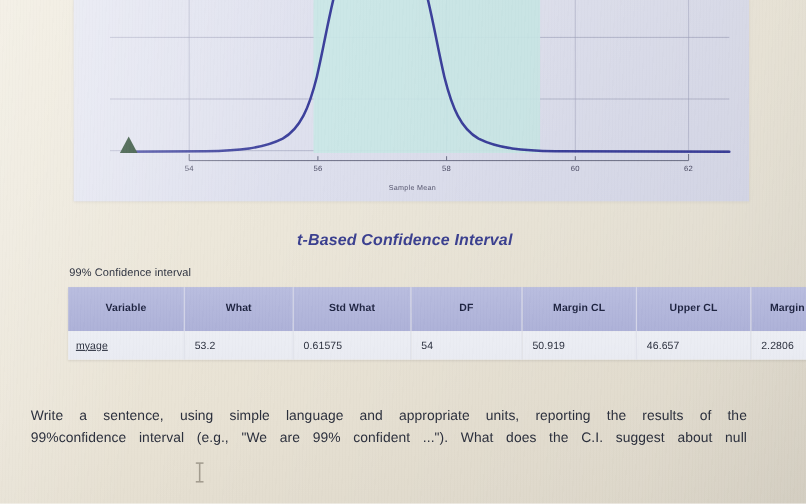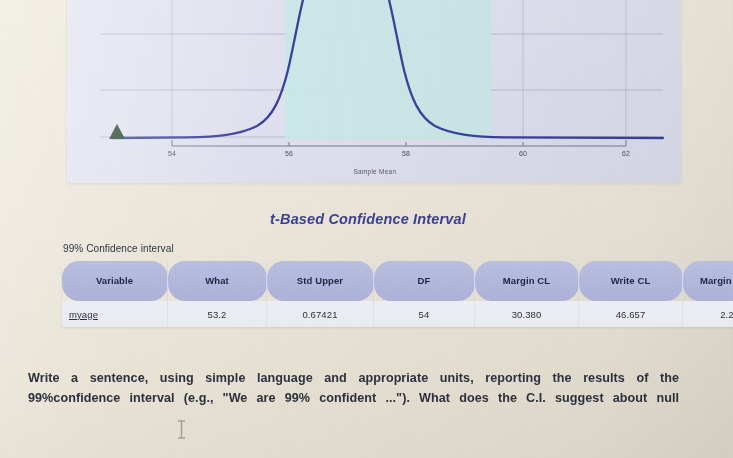--- a/index.html
+++ b/index.html
@@ -116,29 +116,28 @@
     background: linear-gradient(180deg, #b9bddf 0%, #b2b6db 55%, #adb1d8 100%);
     color: #1e2340;
     font-weight: bold;
     font-size: 9.5px;
     height: 36px;
     padding: 2px 7px;
     text-align: center;
     border-right: 1px solid #d7d9ea;
     line-height: 1.15;
     letter-spacing: .1px;
-    border-radius: 17px;
   }
   #results-table th:last-child { border-right: none; }
   #results-table td {
     background: linear-gradient(180deg, #eceef4 0%, #e9ebf2 100%);
     color: #2a2f3d;
     height: 22px;
     padding: 2px 9px;
-    text-align: center;
+    text-align: left;
     border-right: 1px solid #dfe1ea;
     letter-spacing: .1px;
   }
   #results-table td:last-child { border-right: none; }
   #results-table td.cell-variable { text-align: left; padding-left: 7px; text-decoration: underline; }
 
   
   #question-block {
     position: absolute;
     left: 28px;
@@ -147,21 +146,20 @@
     font-size: 12.6px;
     line-height: 20px;
     color: #2b2f3c;
     text-align: justify;
     letter-spacing: .05px;
   }
   #question-block .q-line { display: block; }
   #question-block .q-line.justified {
     text-align: justify;
     text-align-last: justify;
-    font-weight: bold;
   }
 
   
   #text-cursor {
     position: absolute;
     left: 176px;
     top: 419px;
     width: 11px;
     height: 21px;
     pointer-events: none;
@@ -241,34 +239,34 @@
 
   <div id="report-title">t-Based Confidence Interval</div>
 
   <div id="ci-label">99% Confidence interval</div>
 
   <table id="results-table">
     <thead>
       <tr>
         <th style="width:91px">Variable</th>
         <th style="width:84px">What</th>
-        <th style="width:92px">Std Upper</th>
+        <th style="width:92px">Std What</th>
         <th style="width:86px">DF</th>
         <th style="width:89px">Margin CL</th>
-        <th style="width:89px">Write CL</th>
+        <th style="width:89px">Upper CL</th>
         <th style="width:90px">Margin of Error</th>
       </tr>
     </thead>
     <tbody>
       <tr>
         <td class="cell-variable">myage</td>
         <td>53.2</td>
-        <td>0.67421</td>
+        <td>0.61575</td>
         <td>54</td>
-        <td>30.380</td>
+        <td>50.919</td>
         <td>46.657</td>
         <td>2.2806</td>
       </tr>
     </tbody>
   </table>
 
   <div id="question-block">
     <span class="q-line justified">Write a sentence, using simple language and appropriate units, reporting the results of the</span>
     <span class="q-line justified">99%confidence interval (e.g., "We are 99% confident ...").  What does the C.I. suggest about null</span>
   </div>

